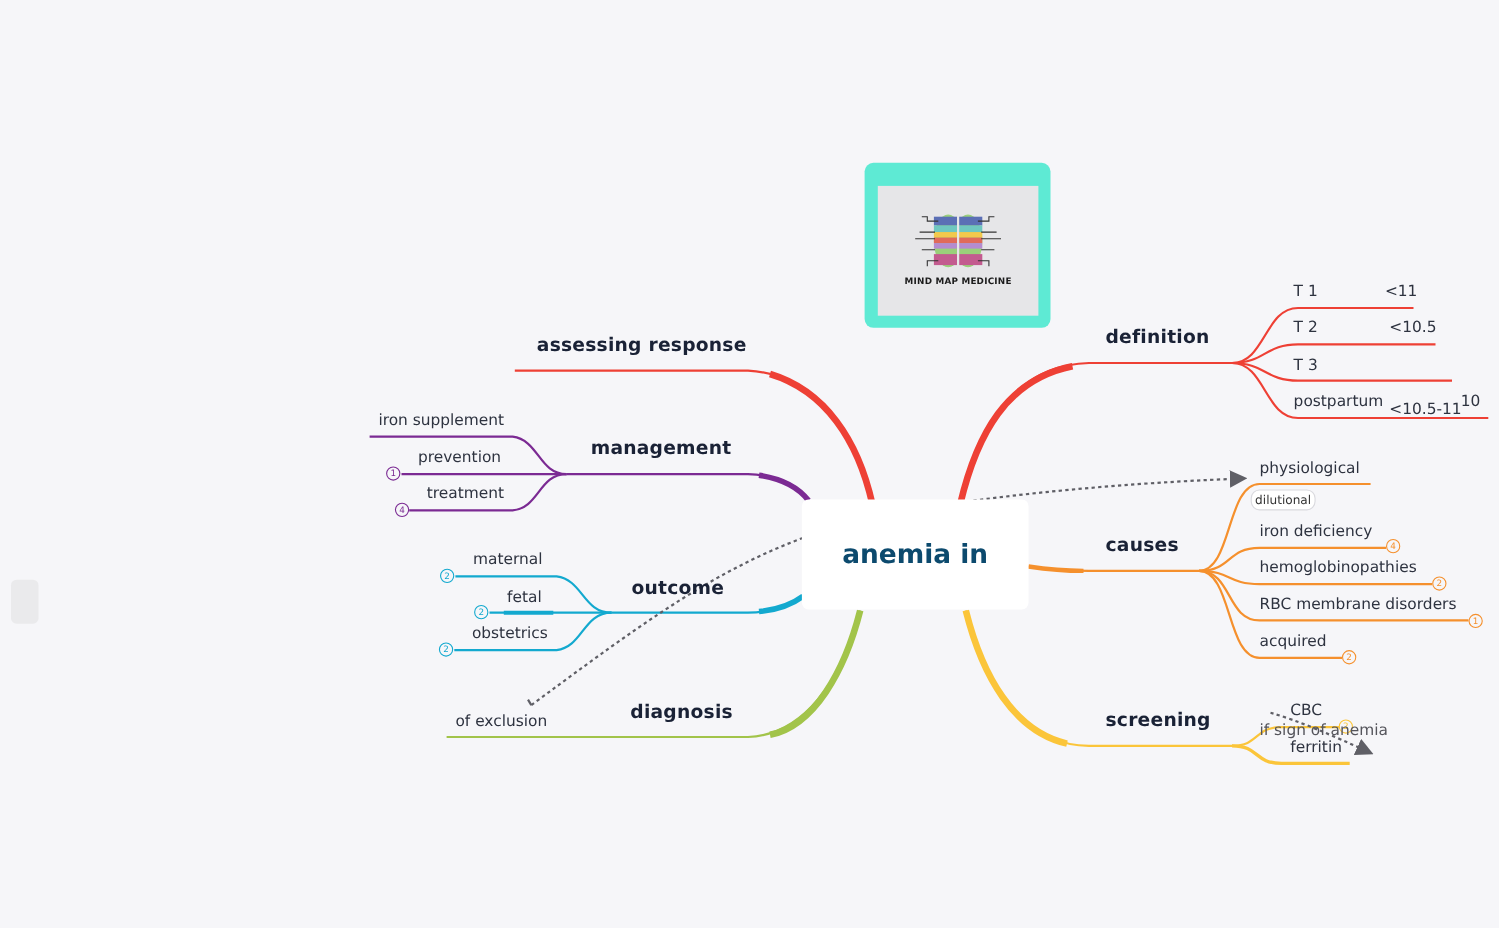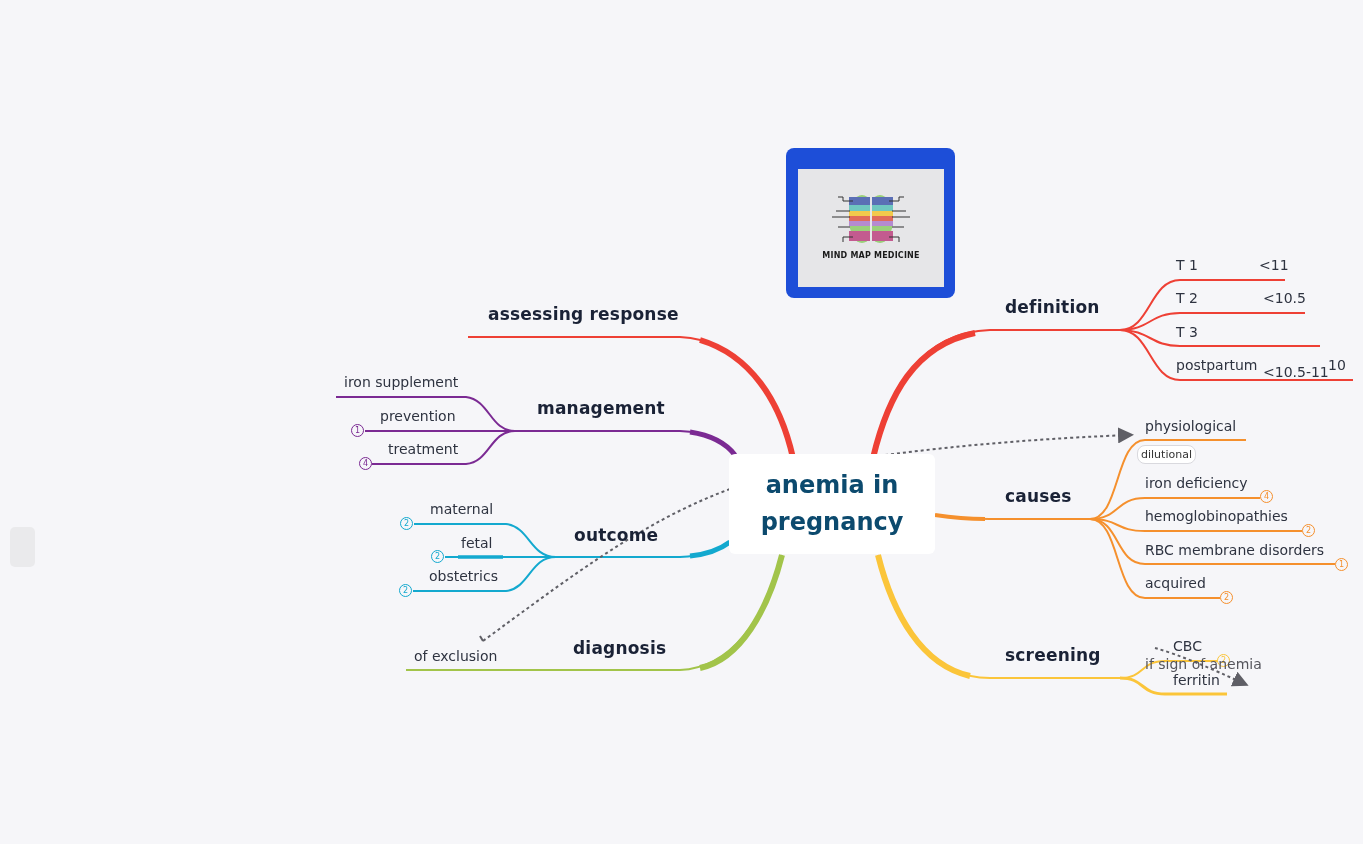--- a/index.html
+++ b/index.html
@@ -5,21 +5,21 @@
   html, body { margin:0; padding:0; }
   body { width:1363px; height:844px; background:#f6f6f9; position:relative; overflow:hidden;
          font-family:"Liberation Sans", "DejaVu Sans", sans-serif; }
   svg.lines { position:absolute; left:0; top:0; }
   .lbl { position:absolute; white-space:nowrap; color:#2a2f3a; font-size:14px; }
   .main { font-weight:bold; font-size:17px; color:#1a2236; font-family:"DejaVu Sans", sans-serif; letter-spacing:0.2px; }
   .sub { font-size:14px; color:#2e3340; font-family:"DejaVu Sans", sans-serif; }
   .center { position:absolute; left:729px; top:454px; width:206px; height:100px; background:#ffffff;
             border-radius:6px; display:flex; align-items:center; justify-content:center; text-align:center;
             font-family:"DejaVu Sans", sans-serif; font-weight:bold; font-size:24px; line-height:37px; color:#0c4a6e; }
-  .logo-box { position:absolute; left:786px; top:148px; width:169px; height:150px; background:#1d4ed8; border-radius:8px; }
+  .logo-box { position:absolute; left:786px; top:148px; width:169px; height:150px; background:#5eead4; border-radius:8px; }
   .logo-inner { position:absolute; left:12px; top:21px; width:146px; height:118px; background:#e6e6e8; }
   .logo-text { position:absolute; left:0; width:100%; top:82px; text-align:center; font-size:8px; font-weight:bold;
                color:#1b1b1b; font-family:"DejaVu Sans", sans-serif; letter-spacing:0.2px; }
   .badge { position:absolute; width:13px; height:13px; border-radius:50%; border:1.3px solid; background:#f6f6f9;
            font-size:8px; display:flex; align-items:center; justify-content:center; font-family:"DejaVu Sans", sans-serif; box-sizing:border-box; }
   .tag { position:absolute; left:1137px; top:445px; padding:2px 3px; font-size:11px; background:#fff; border:1px solid #d9d9de;
          border-radius:8px; color:#333; font-family:"DejaVu Sans", sans-serif; }
   .side-handle { position:absolute; left:10px; top:527px; width:25px; height:40px; background:#eaeaec; border-radius:5px; }
 </style>
 </head>
@@ -102,21 +102,21 @@
           <path d="M94,58 L106,58"></path>
           <path d="M91,68 L101,68 L101,73"></path>
       </g>
     </svg>
     <div class="logo-text">MIND MAP MEDICINE</div>
   </div>
 </div>
 
 <div class="center">
   <div><span>anemia in</span><br>
-  <span>pregnancy</span></div>
+  </div>
 </div>
 
 <div class="lbl main" style="left:488px;top:304px;">assessing response</div>
 
 <div class="lbl main" style="left:537px;top:398px;">management</div>
 <div class="lbl sub" style="left:344px;top:374px;text-align:center;">iron supplement</div>
 <div class="lbl sub" style="left:380px;top:408px;">prevention</div>
 <div class="badge" style="left:351px;top:424px;border-color:#7b2a93;color:#7b2a93;">1</div>
 <div class="lbl sub" style="left:388px;top:441px;">treatment</div>
 <div class="badge" style="left:359px;top:457px;border-color:#7b2a93;color:#7b2a93;">4</div>

